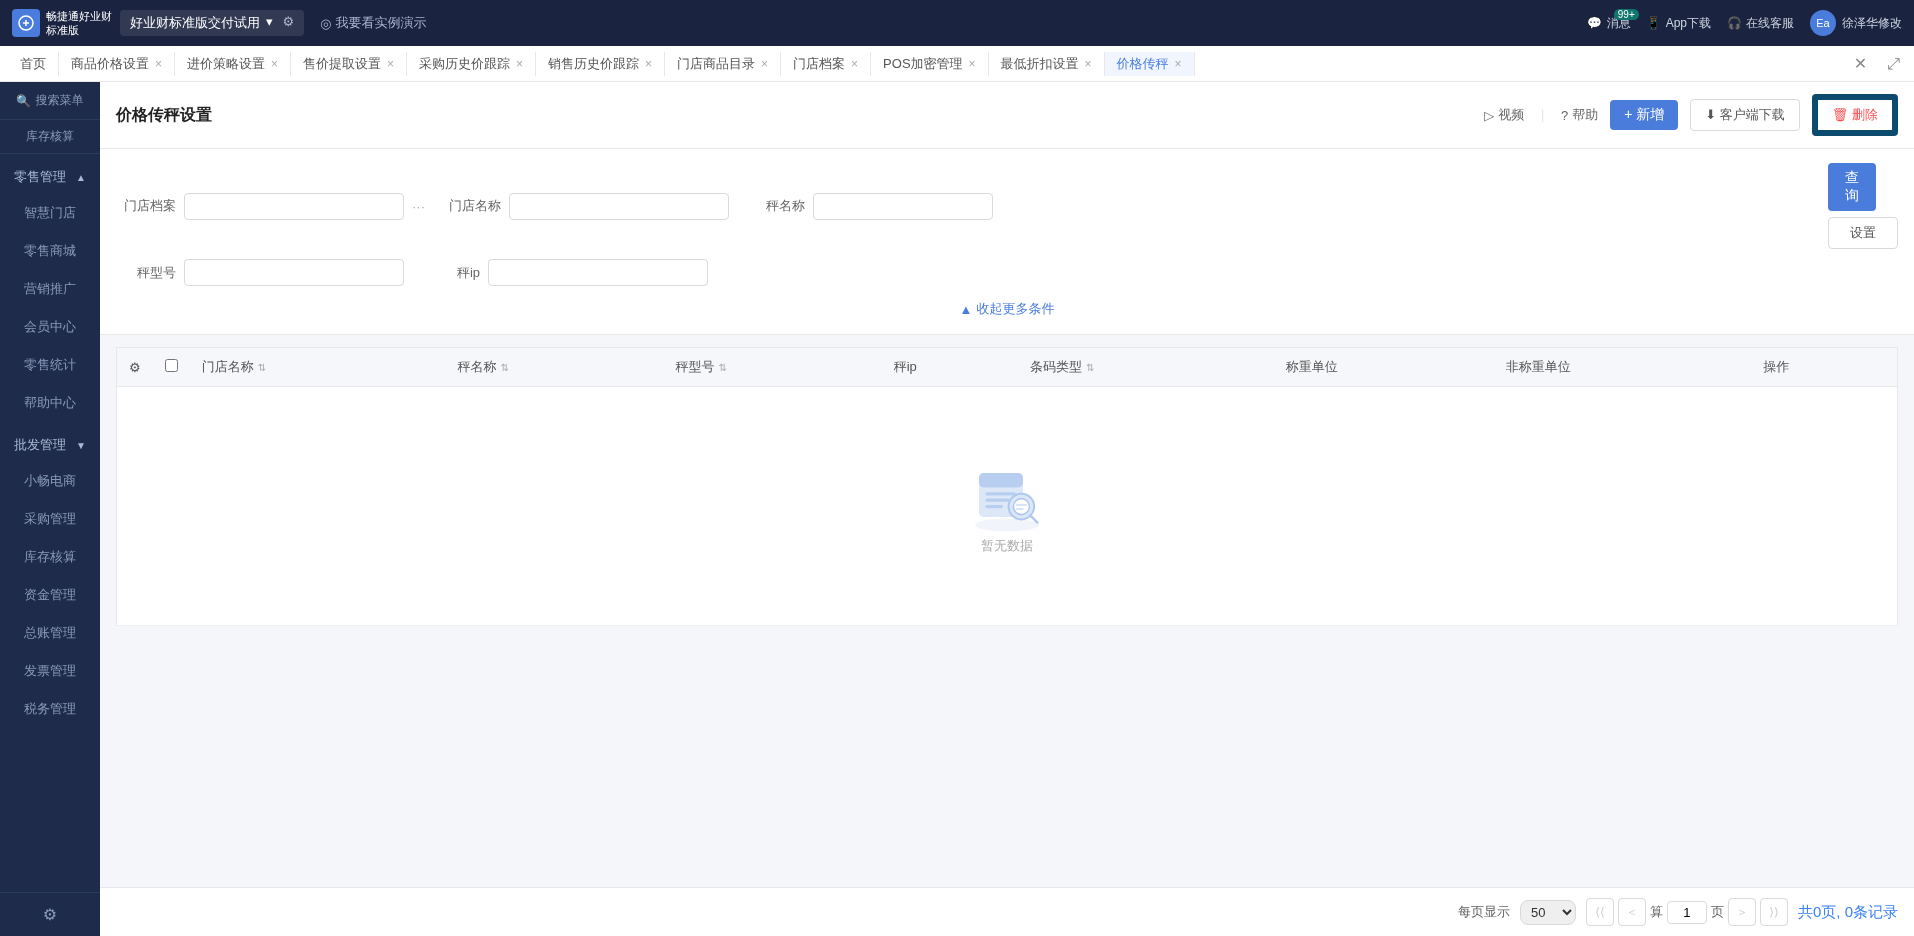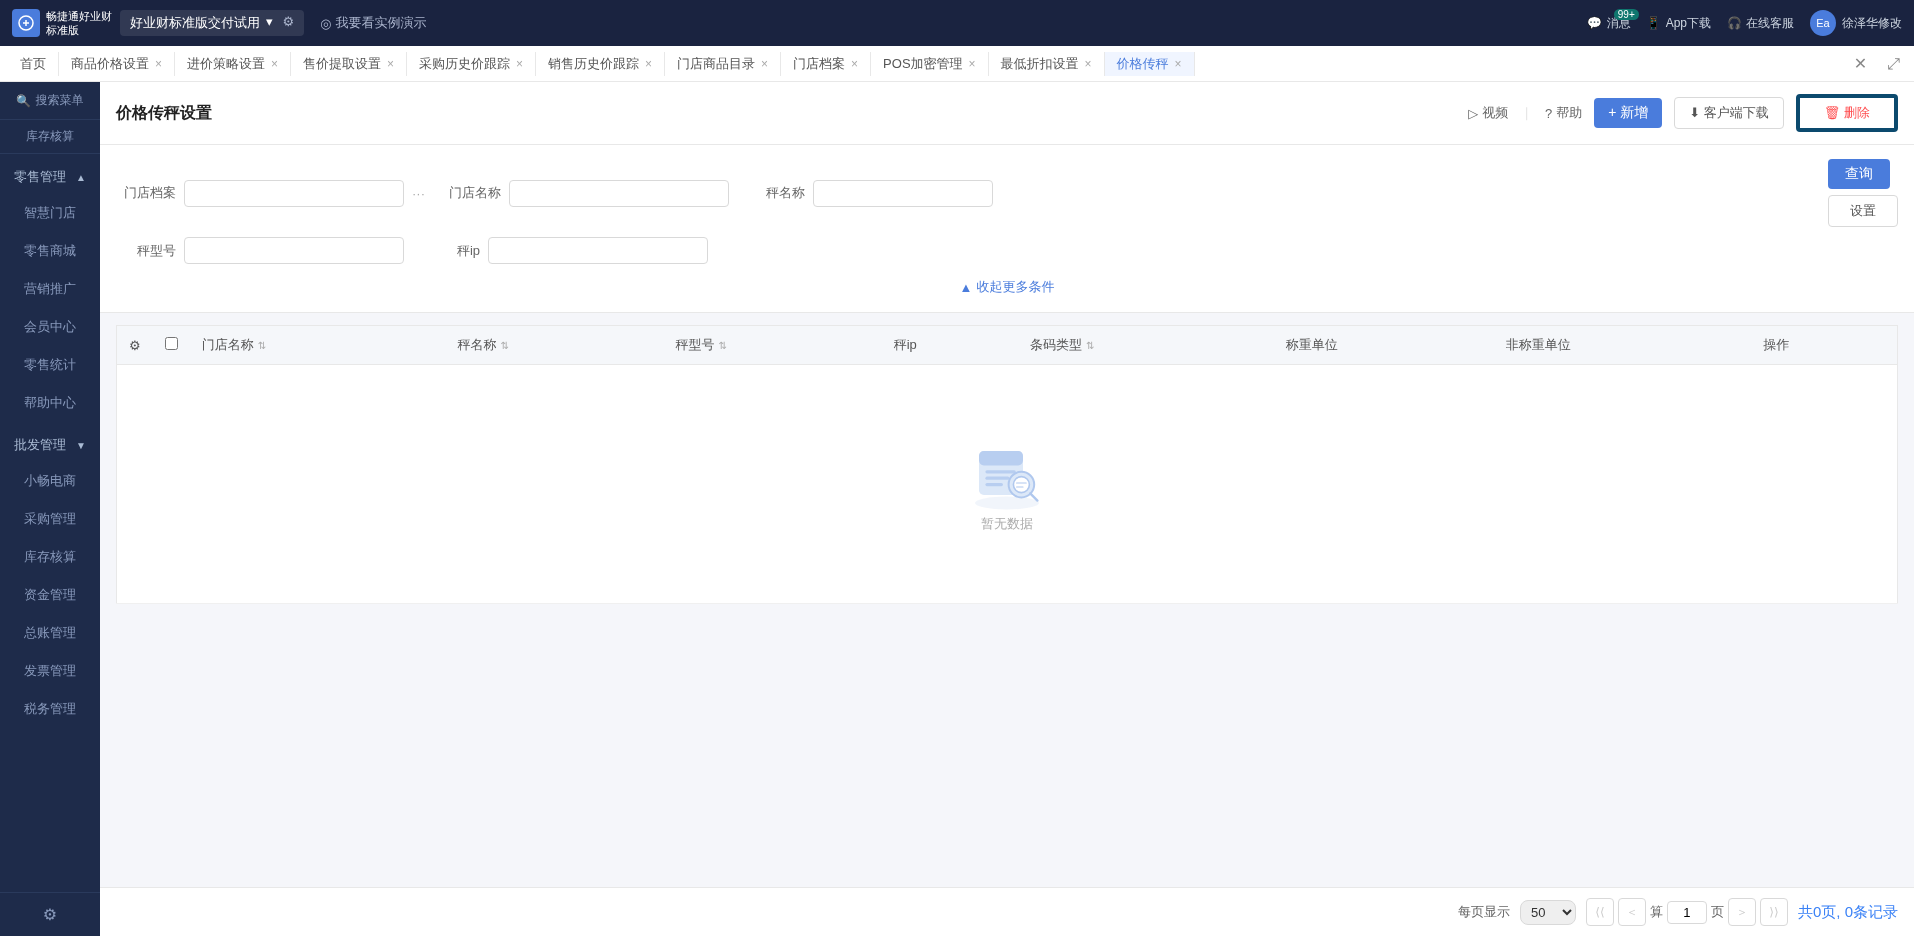--- a/index.html
+++ b/index.html
@@ -49,21 +49,21 @@
     .content-area { flex: 1; display: flex; flex-direction: column; overflow: hidden; background: #f5f6fa; }
 
     
     .page-header { background: white; padding: 12px 16px; border-bottom: 1px solid #e8e8e8; display: flex; align-items: center; justify-content: space-between; flex-shrink: 0; }
     .page-title { font-size: 16px; font-weight: 600; color: #222; }
     .page-actions { display: flex; align-items: center; gap: 12px; }
     .page-action-link { display: flex; align-items: center; gap: 4px; color: #666; font-size: 13px; cursor: pointer; }
     .divider-v { color: #ddd; }
     .btn-primary { background: #4a7cdc; color: white; border: none; border-radius: 4px; padding: 6px 14px; font-size: 14px; cursor: pointer; display: flex; align-items: center; gap: 4px; }
     .btn-default { background: white; color: #555; border: 1px solid #d9d9d9; border-radius: 4px; padding: 6px 14px; font-size: 13px; cursor: pointer; display: flex; align-items: center; gap: 4px; }
-    .btn-danger { background: white; color: #ff4d4f; border: 4px solid #0c4a6e; border-radius: 4px; padding: 6px 24px; font-size: 13px; cursor: pointer; display: flex; align-items: center; gap: 4px; }
+    .btn-danger { background: white; color: #ff4d4f; border: 6px solid #0c4a6e; border-radius: 4px; padding: 6px 14px; font-size: 13px; cursor: pointer; display: flex; align-items: center; gap: 4px; }
 
     
     .search-form { background: white; padding: 14px 16px 8px; border-bottom: 1px solid #e8e8e8; flex-shrink: 0; }
     .form-row { display: flex; align-items: center; gap: 16px; margin-bottom: 10px; flex-wrap: wrap; }
     .form-item { display: flex; align-items: center; gap: 8px; }
     .form-label { color: #666; font-size: 13px; white-space: nowrap; min-width: 60px; text-align: right; }
     .form-input { border: 1px solid #d9d9d9; border-radius: 4px; padding: 5px 10px; font-size: 13px; color: #333; outline: none; }
     .form-input-wide { width: 220px; }
     .form-input-medium { width: 180px; }
     .more-btn { display: flex; align-items: center; gap: 4px; color: #4a7cdc; font-size: 13px; cursor: pointer; margin: 0 auto; padding: 4px 0 8px; justify-content: center; }
@@ -300,21 +300,21 @@
         </div>
         <div class="form-item">
           <span class="form-label">门店名称</span>
           <input class="form-input form-input-wide" type="text" style="">
         </div>
         <div class="form-item">
           <span class="form-label">秤名称</span>
           <input class="form-input form-input-medium" type="text" style="">
         </div>
         <div style="margin-left:auto;display:flex;flex-direction:column;gap:6px;">
-          <button class="btn-primary" style="width:62px;justify-content:center;">
+          <button class="btn-primary" style="width:48px;justify-content:center;">
             <span>查询</span>
           </button>
           <button class="btn-default" style="width:70px;justify-content:center;">
             <span>设置</span>
           </button>
         </div>
       </div>
       <div class="form-row">
         <div class="form-item">
           <span class="form-label">秤型号</span>

